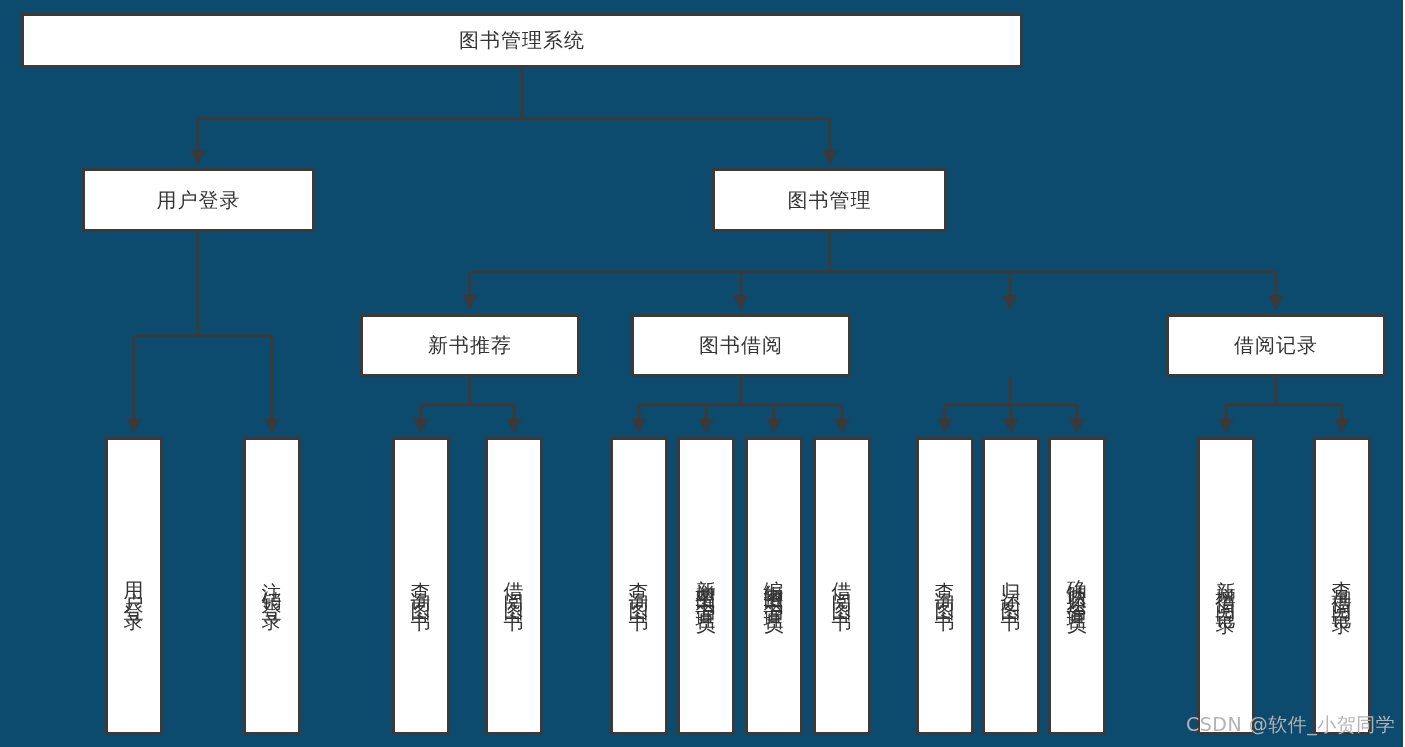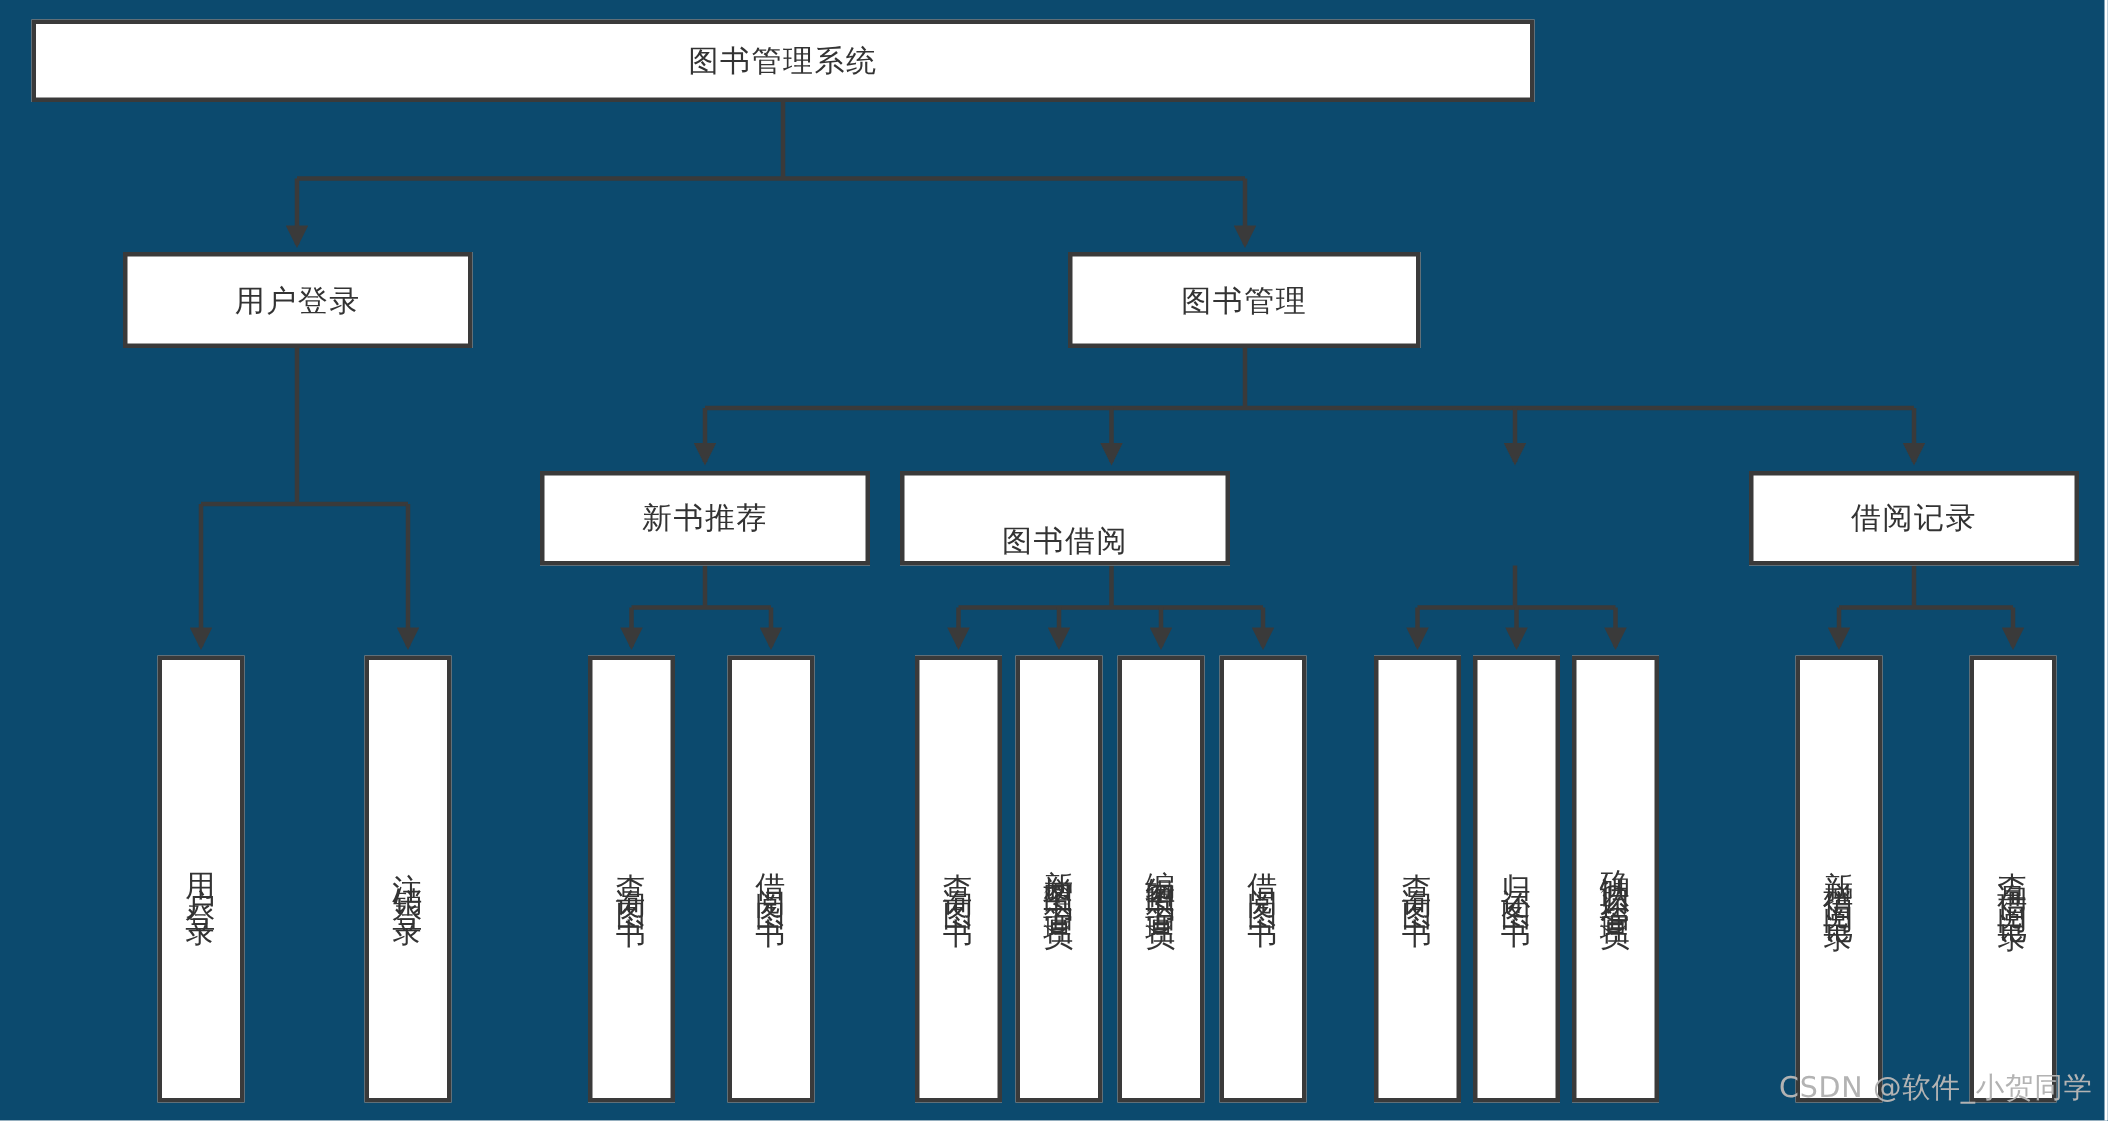--- a/index.html
+++ b/index.html
@@ -120,21 +120,21 @@
   <div class="box" style="left:82px; top:168px; width:233px; height:64px;">
     <span>用户登录</span>
   </div>
   <div class="box" style="left:360px; top:314px; width:220px; height:63px;">
     <span>新书推荐</span>
   </div>
 
   <div class="box" style="left:712px; top:168px; width:235px; height:64px;">
     <span>图书管理</span>
   </div>
-  <div class="box" style="left:600px; top:314px; width:220px; height:63px;align-items:flex-end;">
+  <div class="box" style="left:631px; top:314px; width:220px; height:63px;">
     <span>图书借阅</span>
   </div>
   <div class="box" style="left:1166px; top:314px; width:220px; height:63px;">
     <span>借阅记录</span>
   </div>
 
   <div class="vbox" style="left:105px; top:437px; width:58px; height:298px;">
     <span class="vtext">用户登录</span>
   </div>
   <div class="vbox" style="left:243px; top:437px; width:58px; height:298px;">

